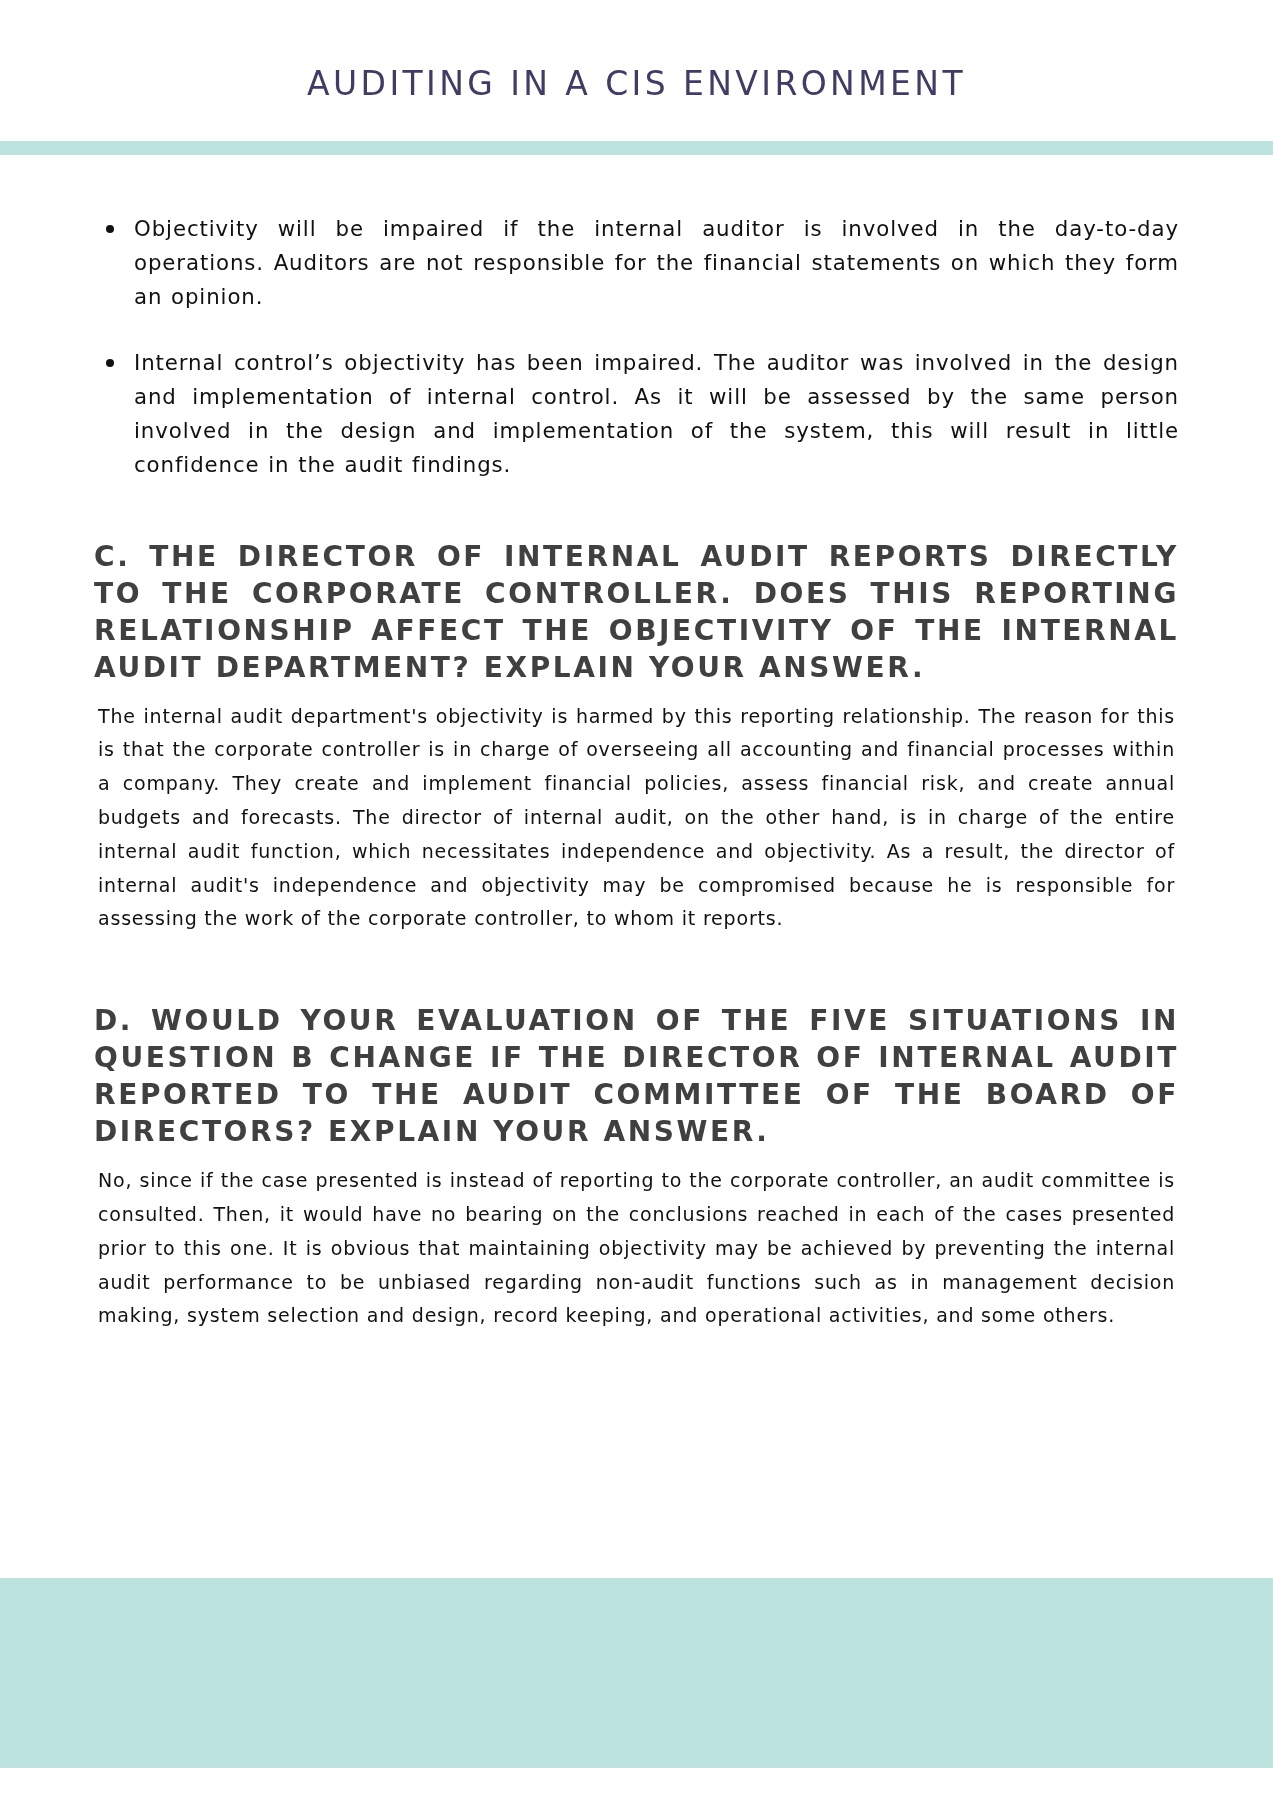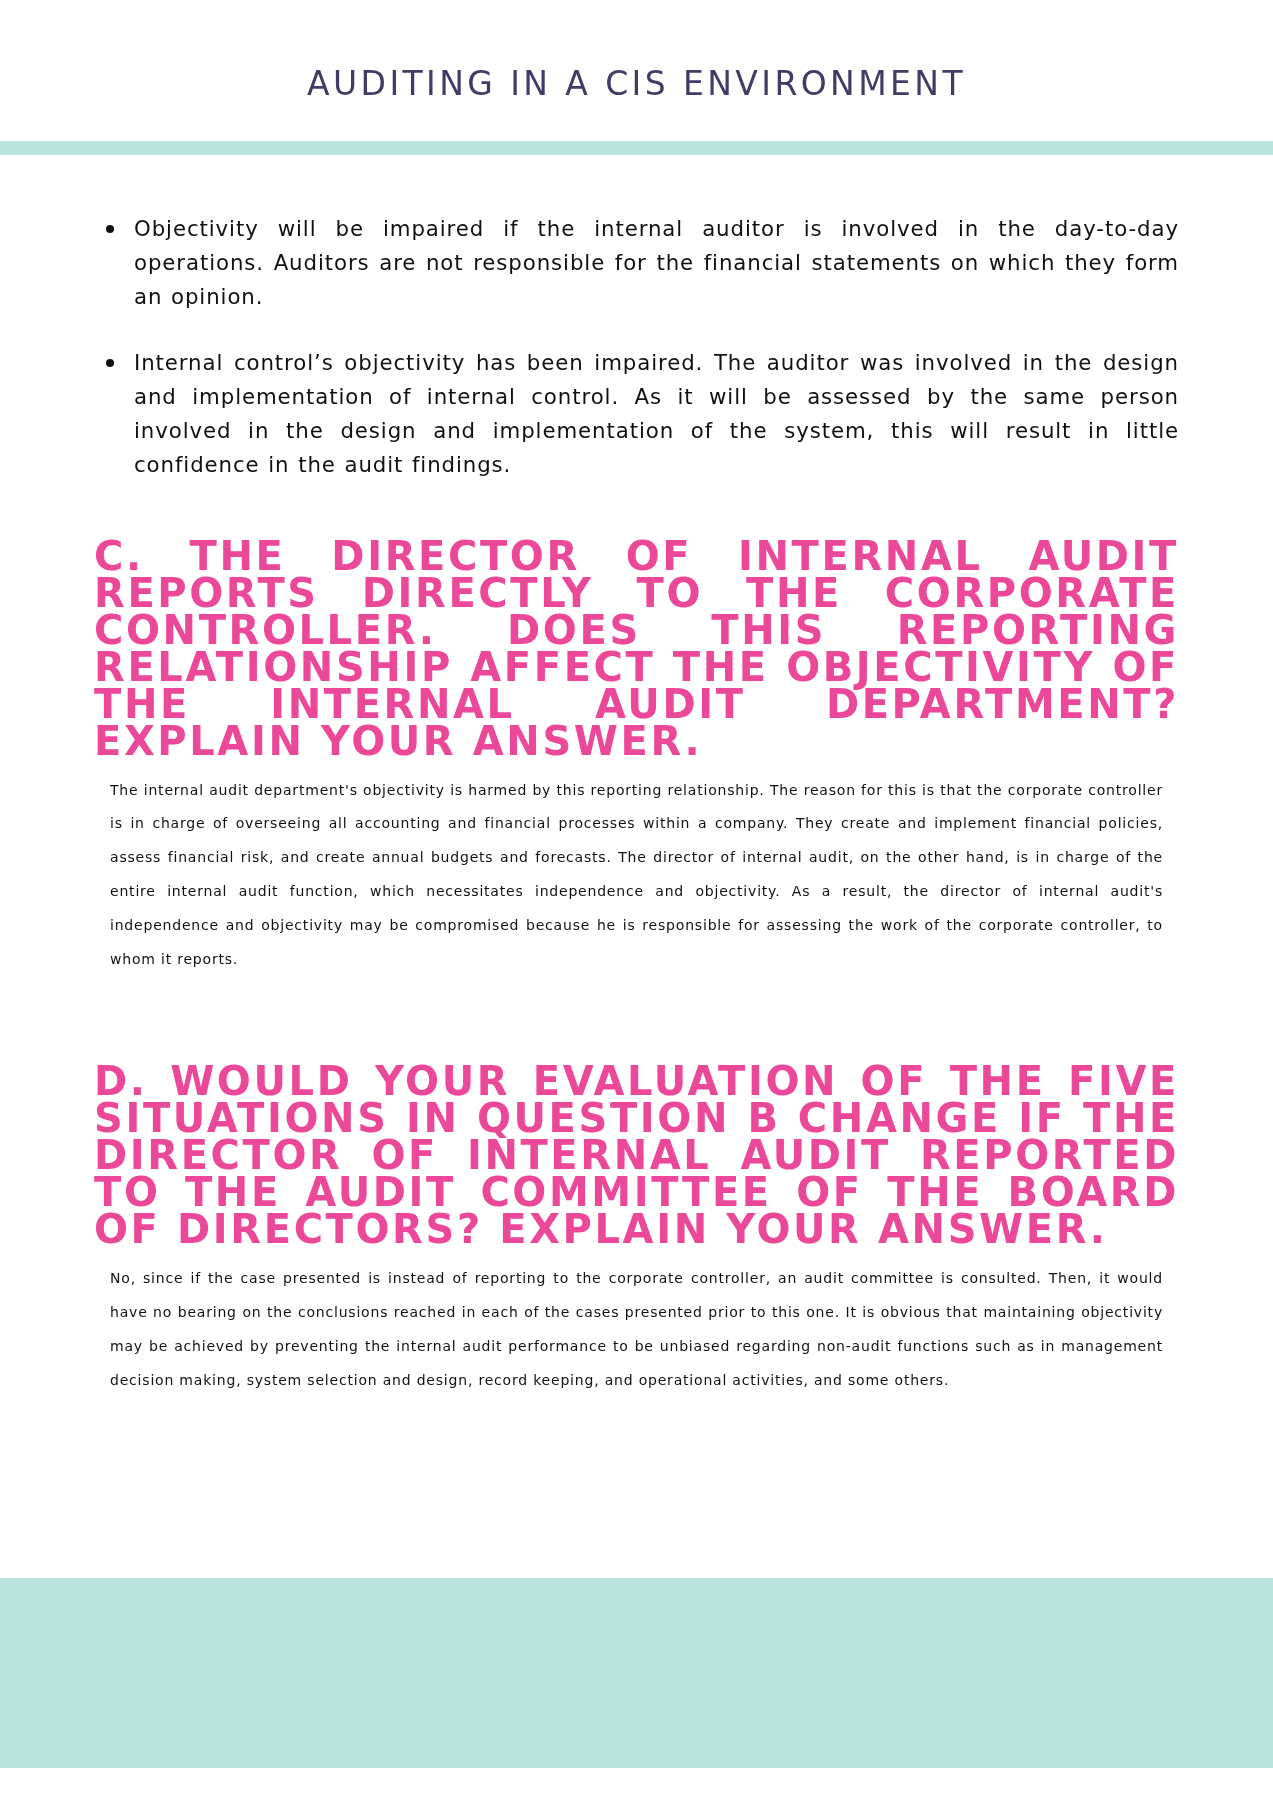--- a/index.html
+++ b/index.html
@@ -69,38 +69,38 @@
     left: 12px;
     top: 13px;
     width: 8px;
     height: 8px;
     border-radius: 50%;
     background: #111111;
   }
   .section-heading {
     font-family: "DejaVu Sans", "Liberation Sans", sans-serif;
     font-weight: bold;
-    font-size: 40px;
+    font-size: 28px;
     line-height: 37px;
     letter-spacing: 2.6px;
-    color: #ec4899;
+    color: #404040;
     text-align: justify;
     text-align-last: left;
     margin: 0;
   }
   .section-para {
-    font-size: 14px;
+    font-size: 19px;
     line-height: 33.8px;
     text-align: justify;
     letter-spacing: 0.8px;
-    margin: 16px;
+    margin: 4px;
   }
   #section-c-heading { margin-top: 56px; }
   #section-c-para { margin-top: 14px; }
-  #section-d-heading { margin-top: 87px; }
+  #section-d-heading { margin-top: 66px; }
   #section-d-para { margin-top: 14px; }
   .footer-band {
     position: absolute;
     left: 0;
     top: 1578px;
     width: 1273px;
     height: 190px;
     background: #bde3df;
   }
 </style>

